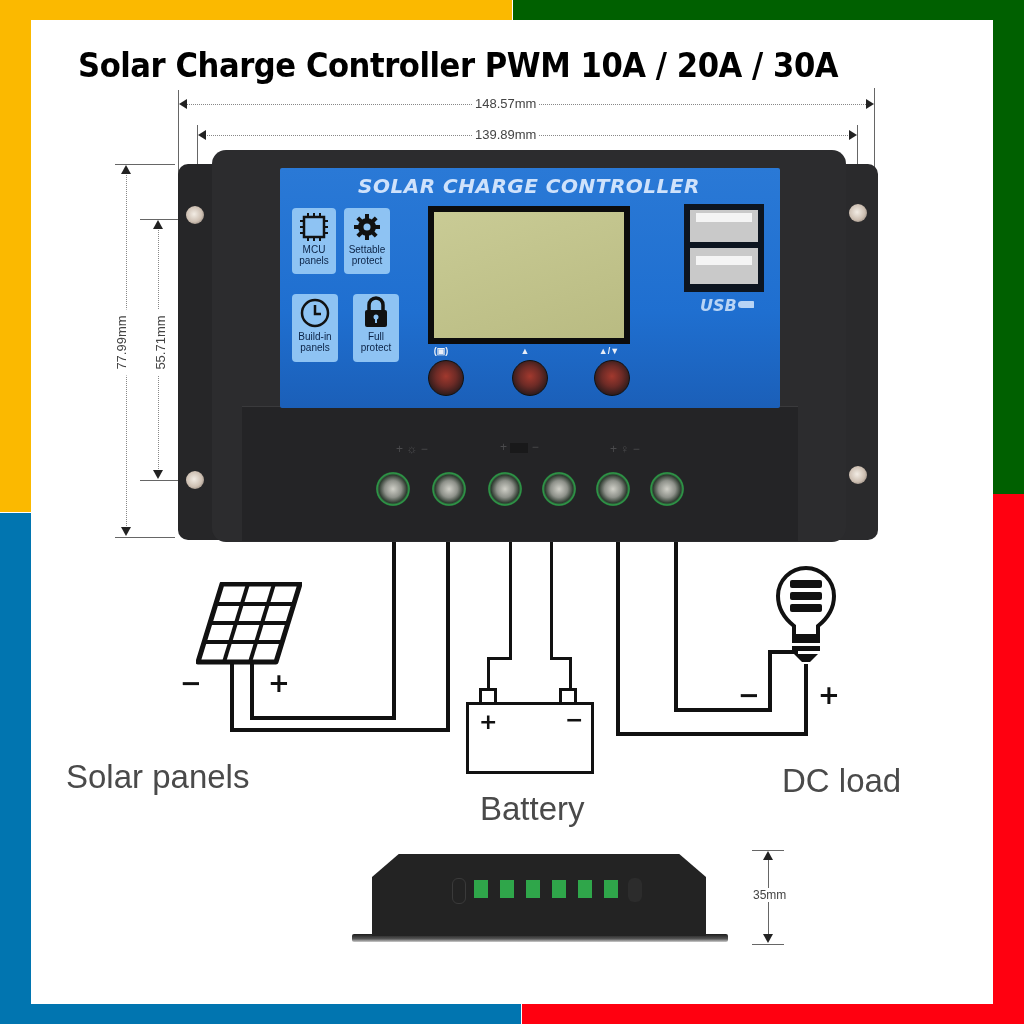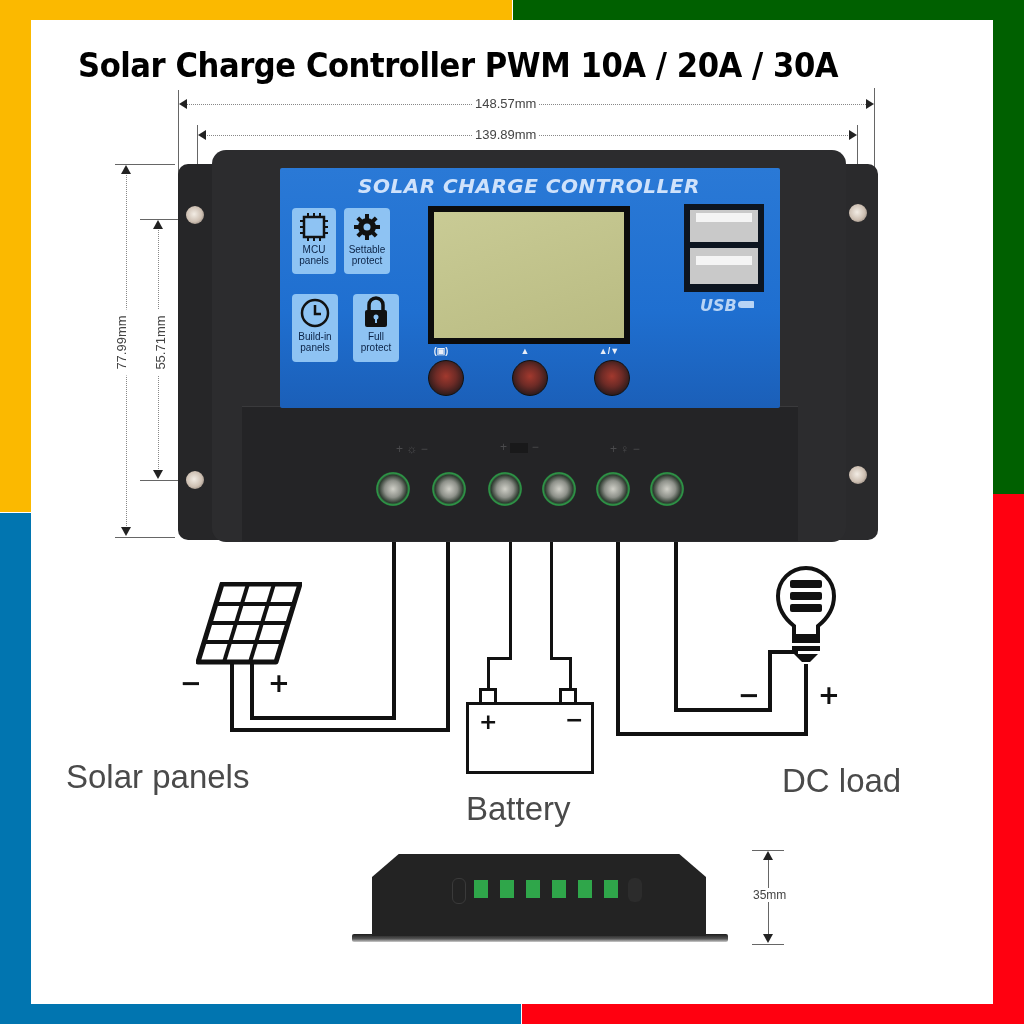--- a/index.html
+++ b/index.html
@@ -210,21 +210,21 @@
 <div class="abs wire" style="left:550px;top:542px;width:3px;height:118px;"></div>
 <div class="abs wire" style="left:550px;top:657px;width:22px;height:3px;"></div>
 <div class="abs wire" style="left:569px;top:657px;width:3px;height:32px;"></div>
 
 <div class="abs" style="left:466px;top:702px;width:128px;height:72px;border:3px solid #111;box-sizing:border-box;">
   <div class="abs sign" style="left:10px;top:4px;font-size:22px;">+</div>
   <div class="abs sign" style="left:96px;top:2px;font-size:22px;">−</div>
 </div>
 <div class="abs" style="left:479px;top:688px;width:18px;height:14px;border:3px solid #111;border-bottom:none;box-sizing:border-box;background:#fff;"></div>
 <div class="abs" style="left:559px;top:688px;width:18px;height:14px;border:3px solid #111;border-bottom:none;box-sizing:border-box;background:#fff;"></div>
-<div class="abs lbl" style="left:466px;top:790px;">Battery</div>
+<div class="abs lbl" style="left:480px;top:790px;">Battery</div>
 
 <div class="abs wire" style="left:616px;top:542px;width:4px;height:194px;"></div>
 <div class="abs wire" style="left:616px;top:732px;width:192px;height:4px;"></div>
 <div class="abs wire" style="left:804px;top:664px;width:4px;height:72px;"></div>
 <div class="abs wire" style="left:674px;top:542px;width:4px;height:170px;"></div>
 <div class="abs wire" style="left:674px;top:708px;width:98px;height:4px;"></div>
 <div class="abs wire" style="left:768px;top:650px;width:4px;height:62px;"></div>
 <div class="abs wire" style="left:768px;top:650px;width:30px;height:4px;"></div>
 
 <svg class="abs" style="left:774px;top:564px;" width="64" height="104" viewBox="0 0 64 104">

